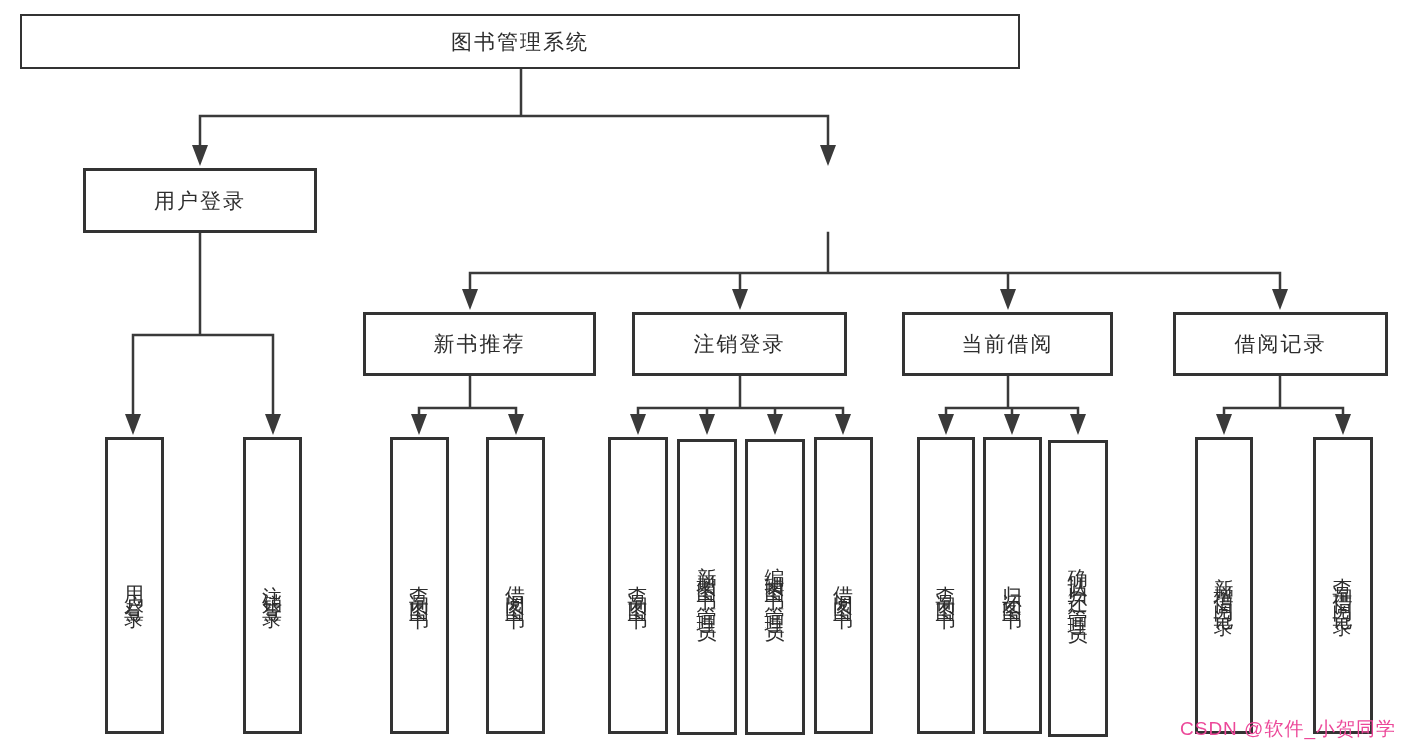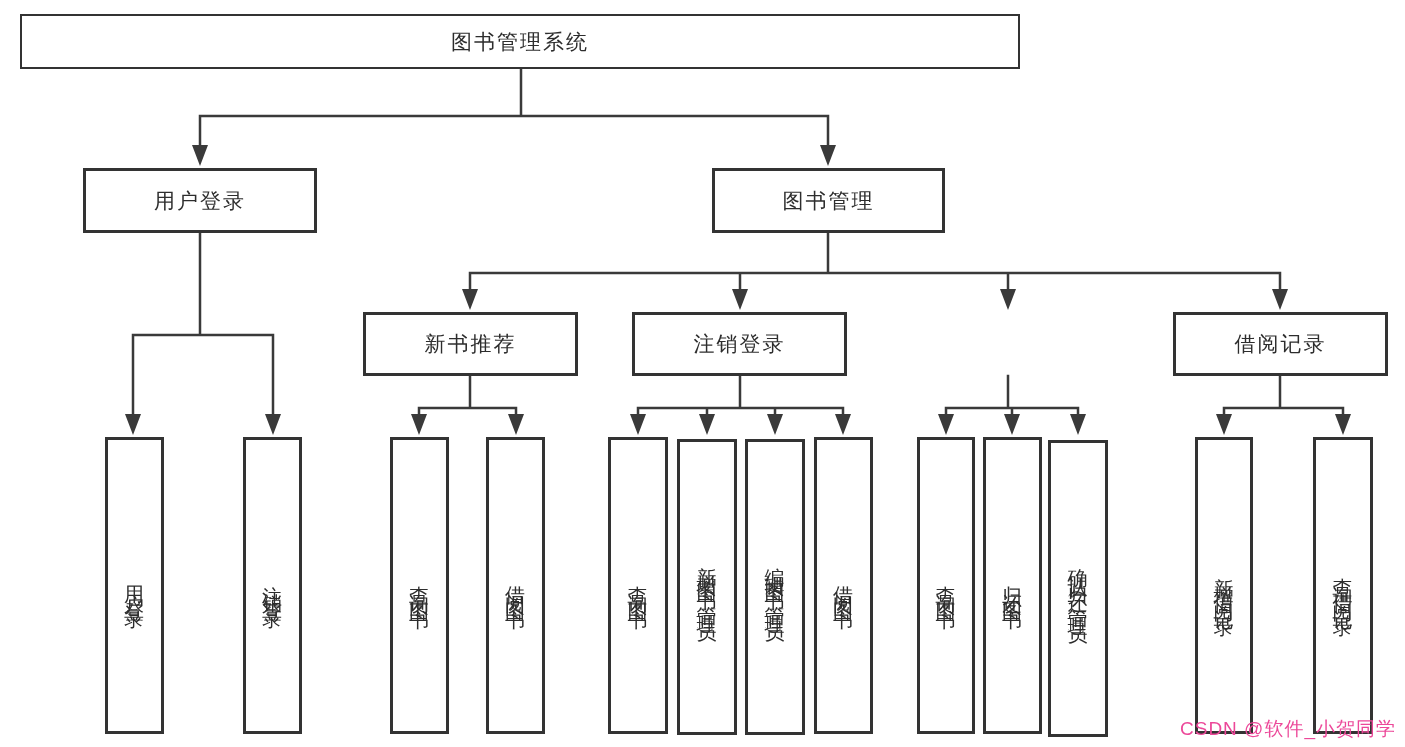--- a/index.html
+++ b/index.html
@@ -86,29 +86,29 @@
       M1335,414 L1351,414 L1343,435 Z"></path>
   </svg>
 
   <div class="box h l1" style="left:20px;top:14px;width:1000px;height:55px">
     <span class="lbl">图书管理系统</span>
   </div>
 
   <div class="box h" style="left:83px;top:168px;width:234px;height:65px">
     <span class="lbl">用户登录</span>
   </div>
-  <div class="box h" style="left:712px;top:168px;width:233px;height:65px">
-    <span class="lbl">图书管理</span>
-  </div>
 
-  <div class="box h" style="left:363px;top:312px;width:215px;height:64px">
+  <div class="box h" style="left:363px;top:312px;width:233px;height:64px">
     <span class="lbl">新书推荐</span>
   </div>
   <div class="box h" style="left:632px;top:312px;width:215px;height:64px">
     <span class="lbl">注销登录</span>
+  </div>
+  <div class="box h" style="left:902px;top:312px;width:211px;height:64px">
+    <span class="lbl">当前借阅</span>
   </div>
   <div class="box h" style="left:1173px;top:312px;width:215px;height:64px">
     <span class="lbl">借阅记录</span>
   </div>
 
   <div class="box v" style="left:105px;top:437px;width:59px;height:297px">
     <span class="lbl">用户登录</span>
   </div>
   <div class="box v" style="left:243px;top:437px;width:59px;height:297px">
     <span class="lbl">注销登录</span>

